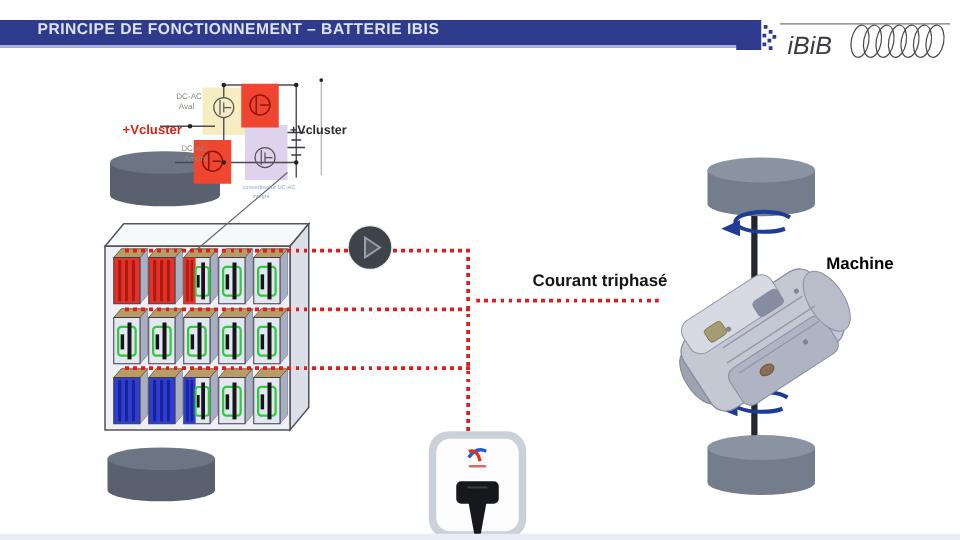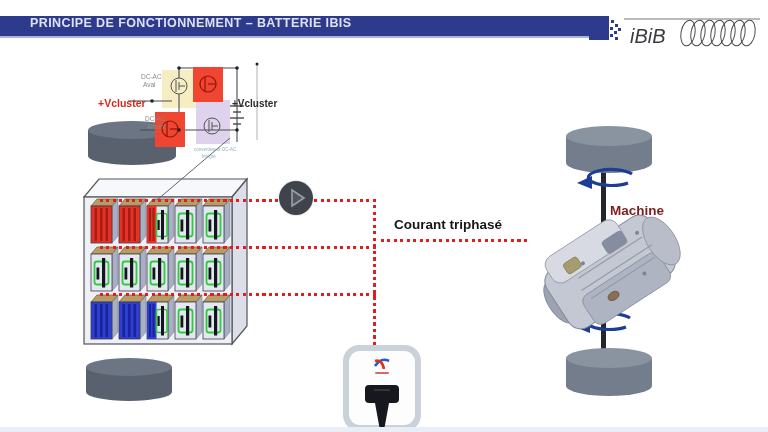--- a/index.html
+++ b/index.html
@@ -24,26 +24,26 @@
   .dotline-h{height:3px;background:repeating-linear-gradient(to right,#e01e1e 0 3px,transparent 3px 6.5px);}
   .dotline-v{width:3px;background:repeating-linear-gradient(to bottom,#e01e1e 0 3px,transparent 3px 6.5px);}
   
   .play-btn{
     left:279px;top:181px;width:34px;height:34px;border-radius:50%;
     background:#3f434a;display:flex;align-items:center;justify-content:center;
     cursor:pointer;box-shadow:0 0 0 1px rgba(0,0,0,.08);
   }
   
   .courant-label{
-    left:394px;top:217px;width:140px;text-align:left;
+    left:394px;top:217px;width:140px;text-align:right;
     font-size:13.5px;font-weight:700;color:#161616;
   }
   .machine-label{
-    left:610px;top:203px;width:100px;text-align:left;
-    font-size:13.5px;font-weight:700;color:#7f1d1d;line-height:16px;
+    left:638px;top:203px;width:100px;text-align:center;
+    font-size:13.5px;font-weight:700;color:#000000;line-height:16px;
   }
   
   .charger{left:343px;top:345px;width:78px;height:86px;}
   .charger-outer{position:absolute;inset:0;background:#cbd1d8;border-radius:16px;}
   .charger-inner{position:absolute;inset:6px;background:#fdfdfe;border-radius:11px;}
   .charger-logo{position:absolute;left:50%;top:9px;transform:translateX(-50%);}
   .charger-logo-text{position:absolute;left:50%;top:27px;transform:translateX(-50%);
     width:14px;height:2px;background:#c2392f;opacity:.75;border-radius:1px;}
   .bottom-strip{left:0;top:427px;width:768px;height:5px;background:#e9eef6;}
   .caption-blur{filter:blur(.5px);opacity:.85;}

